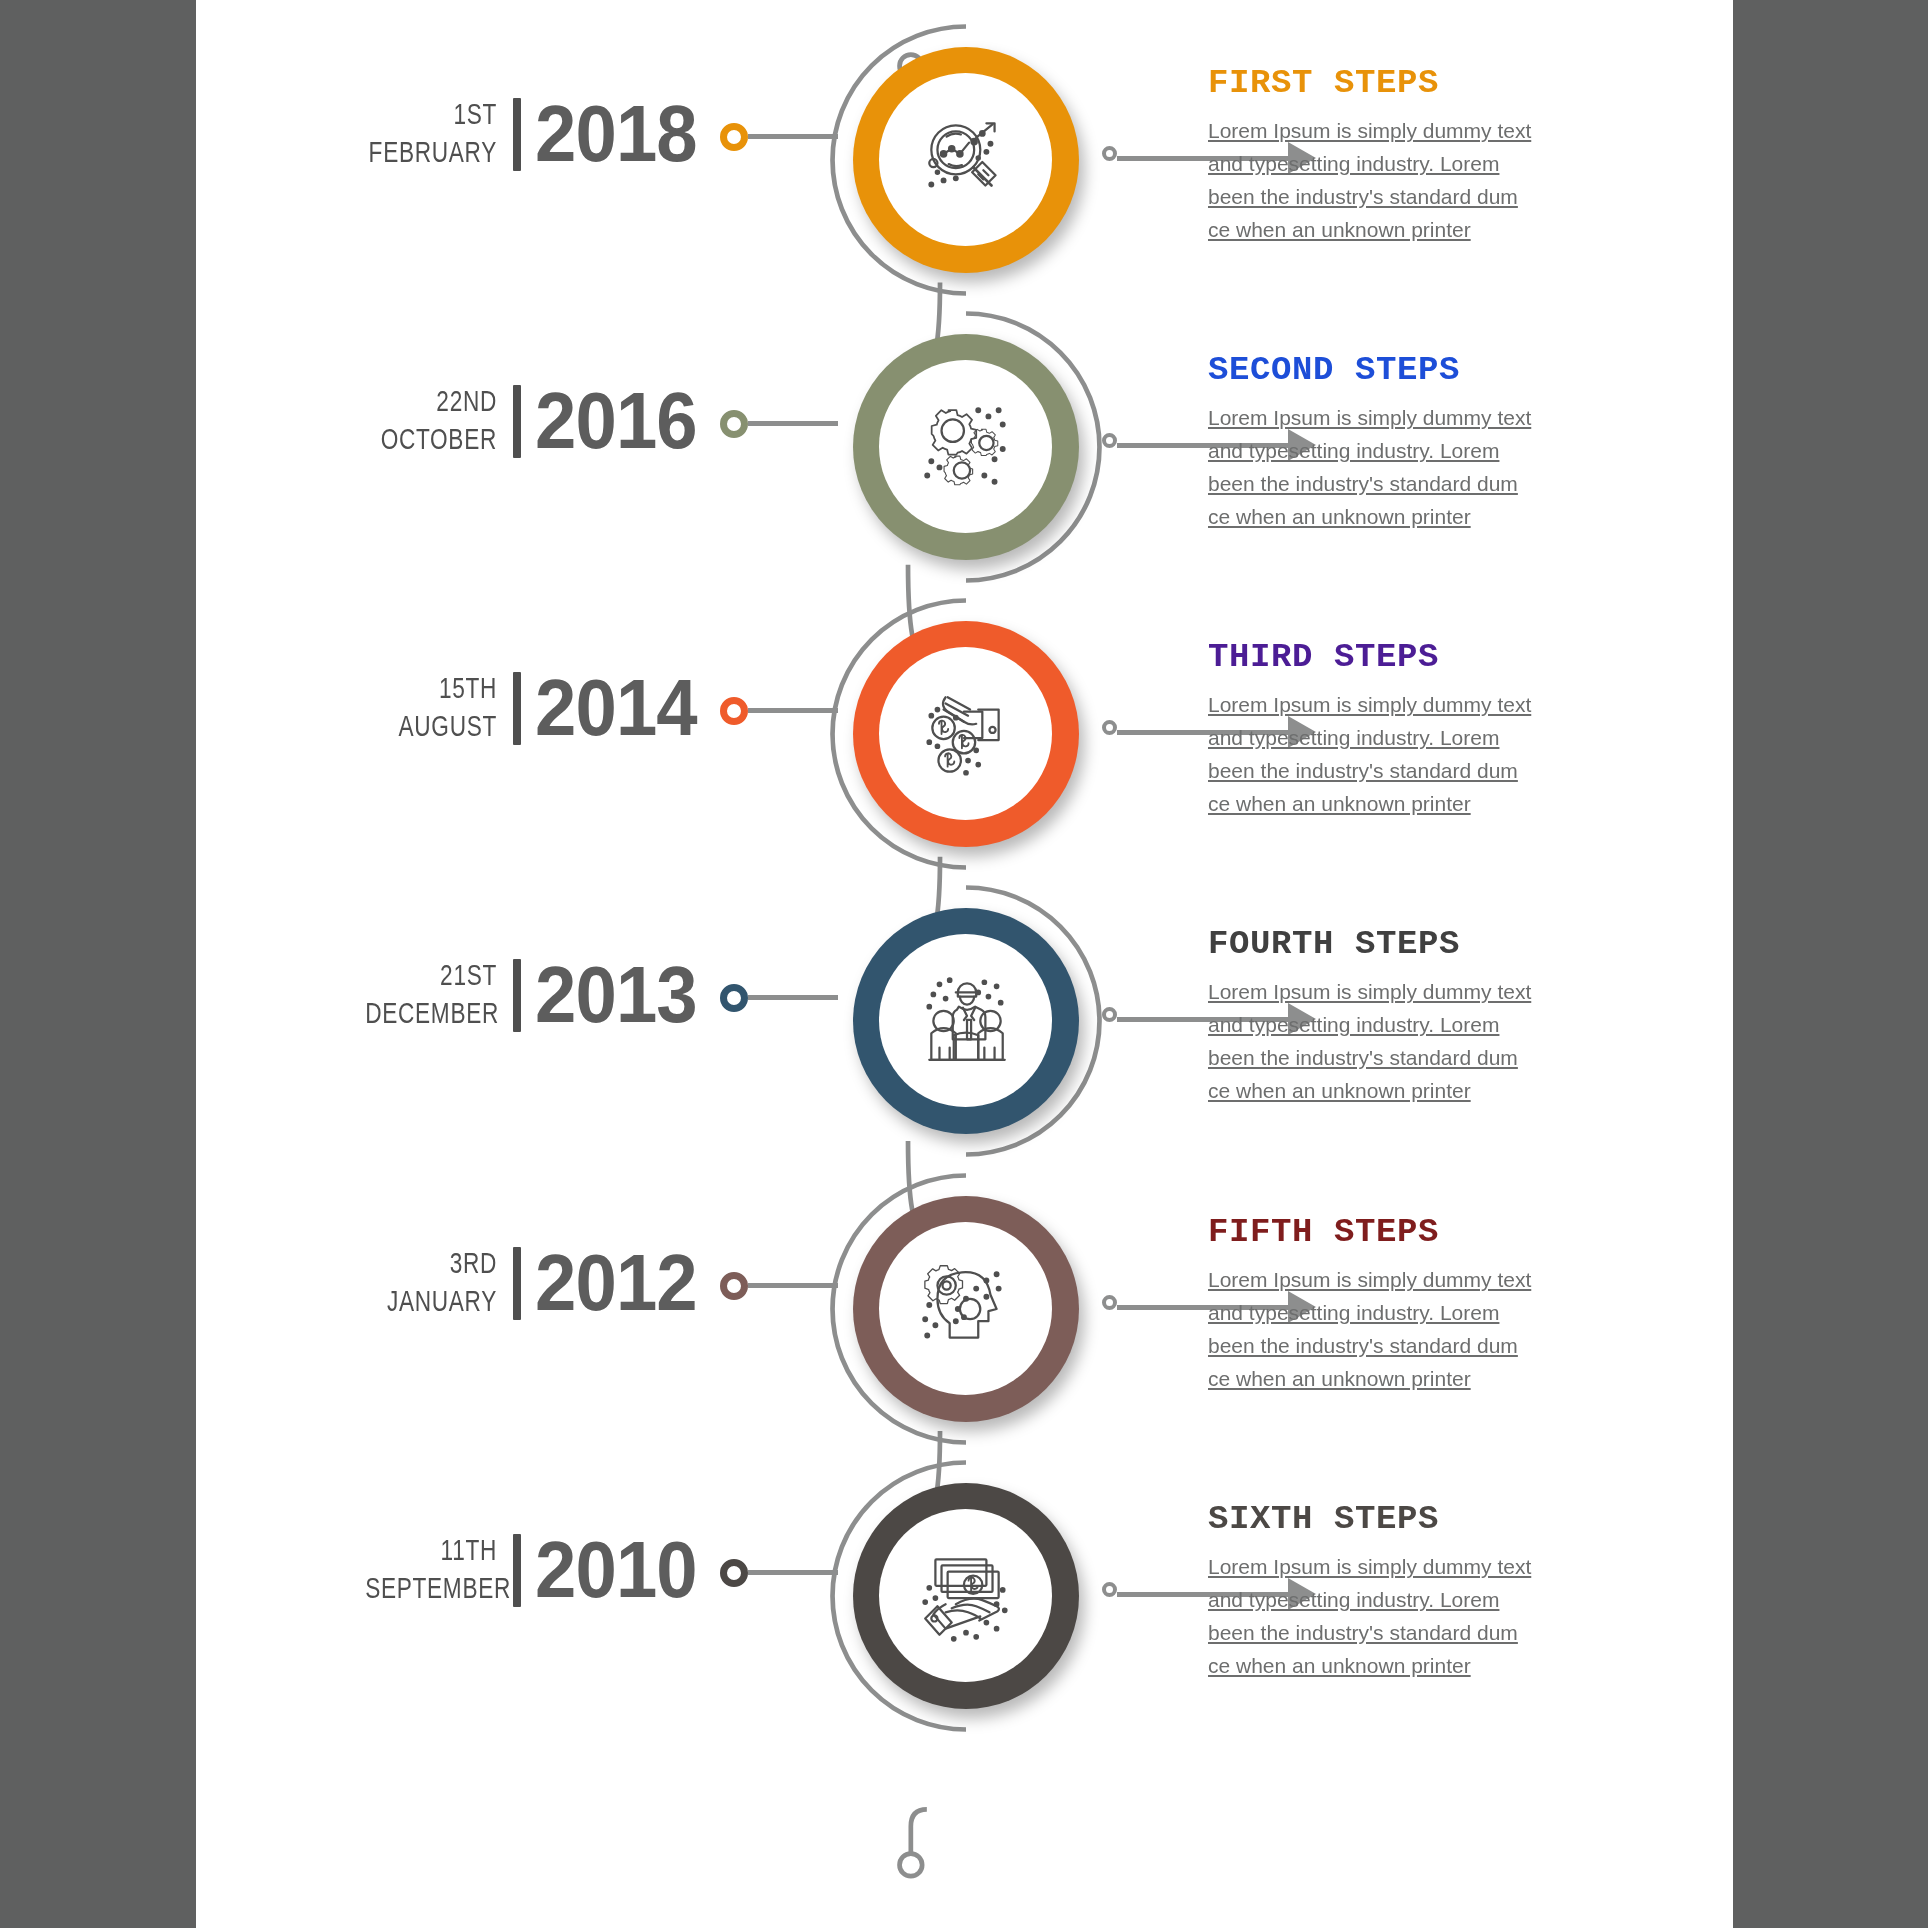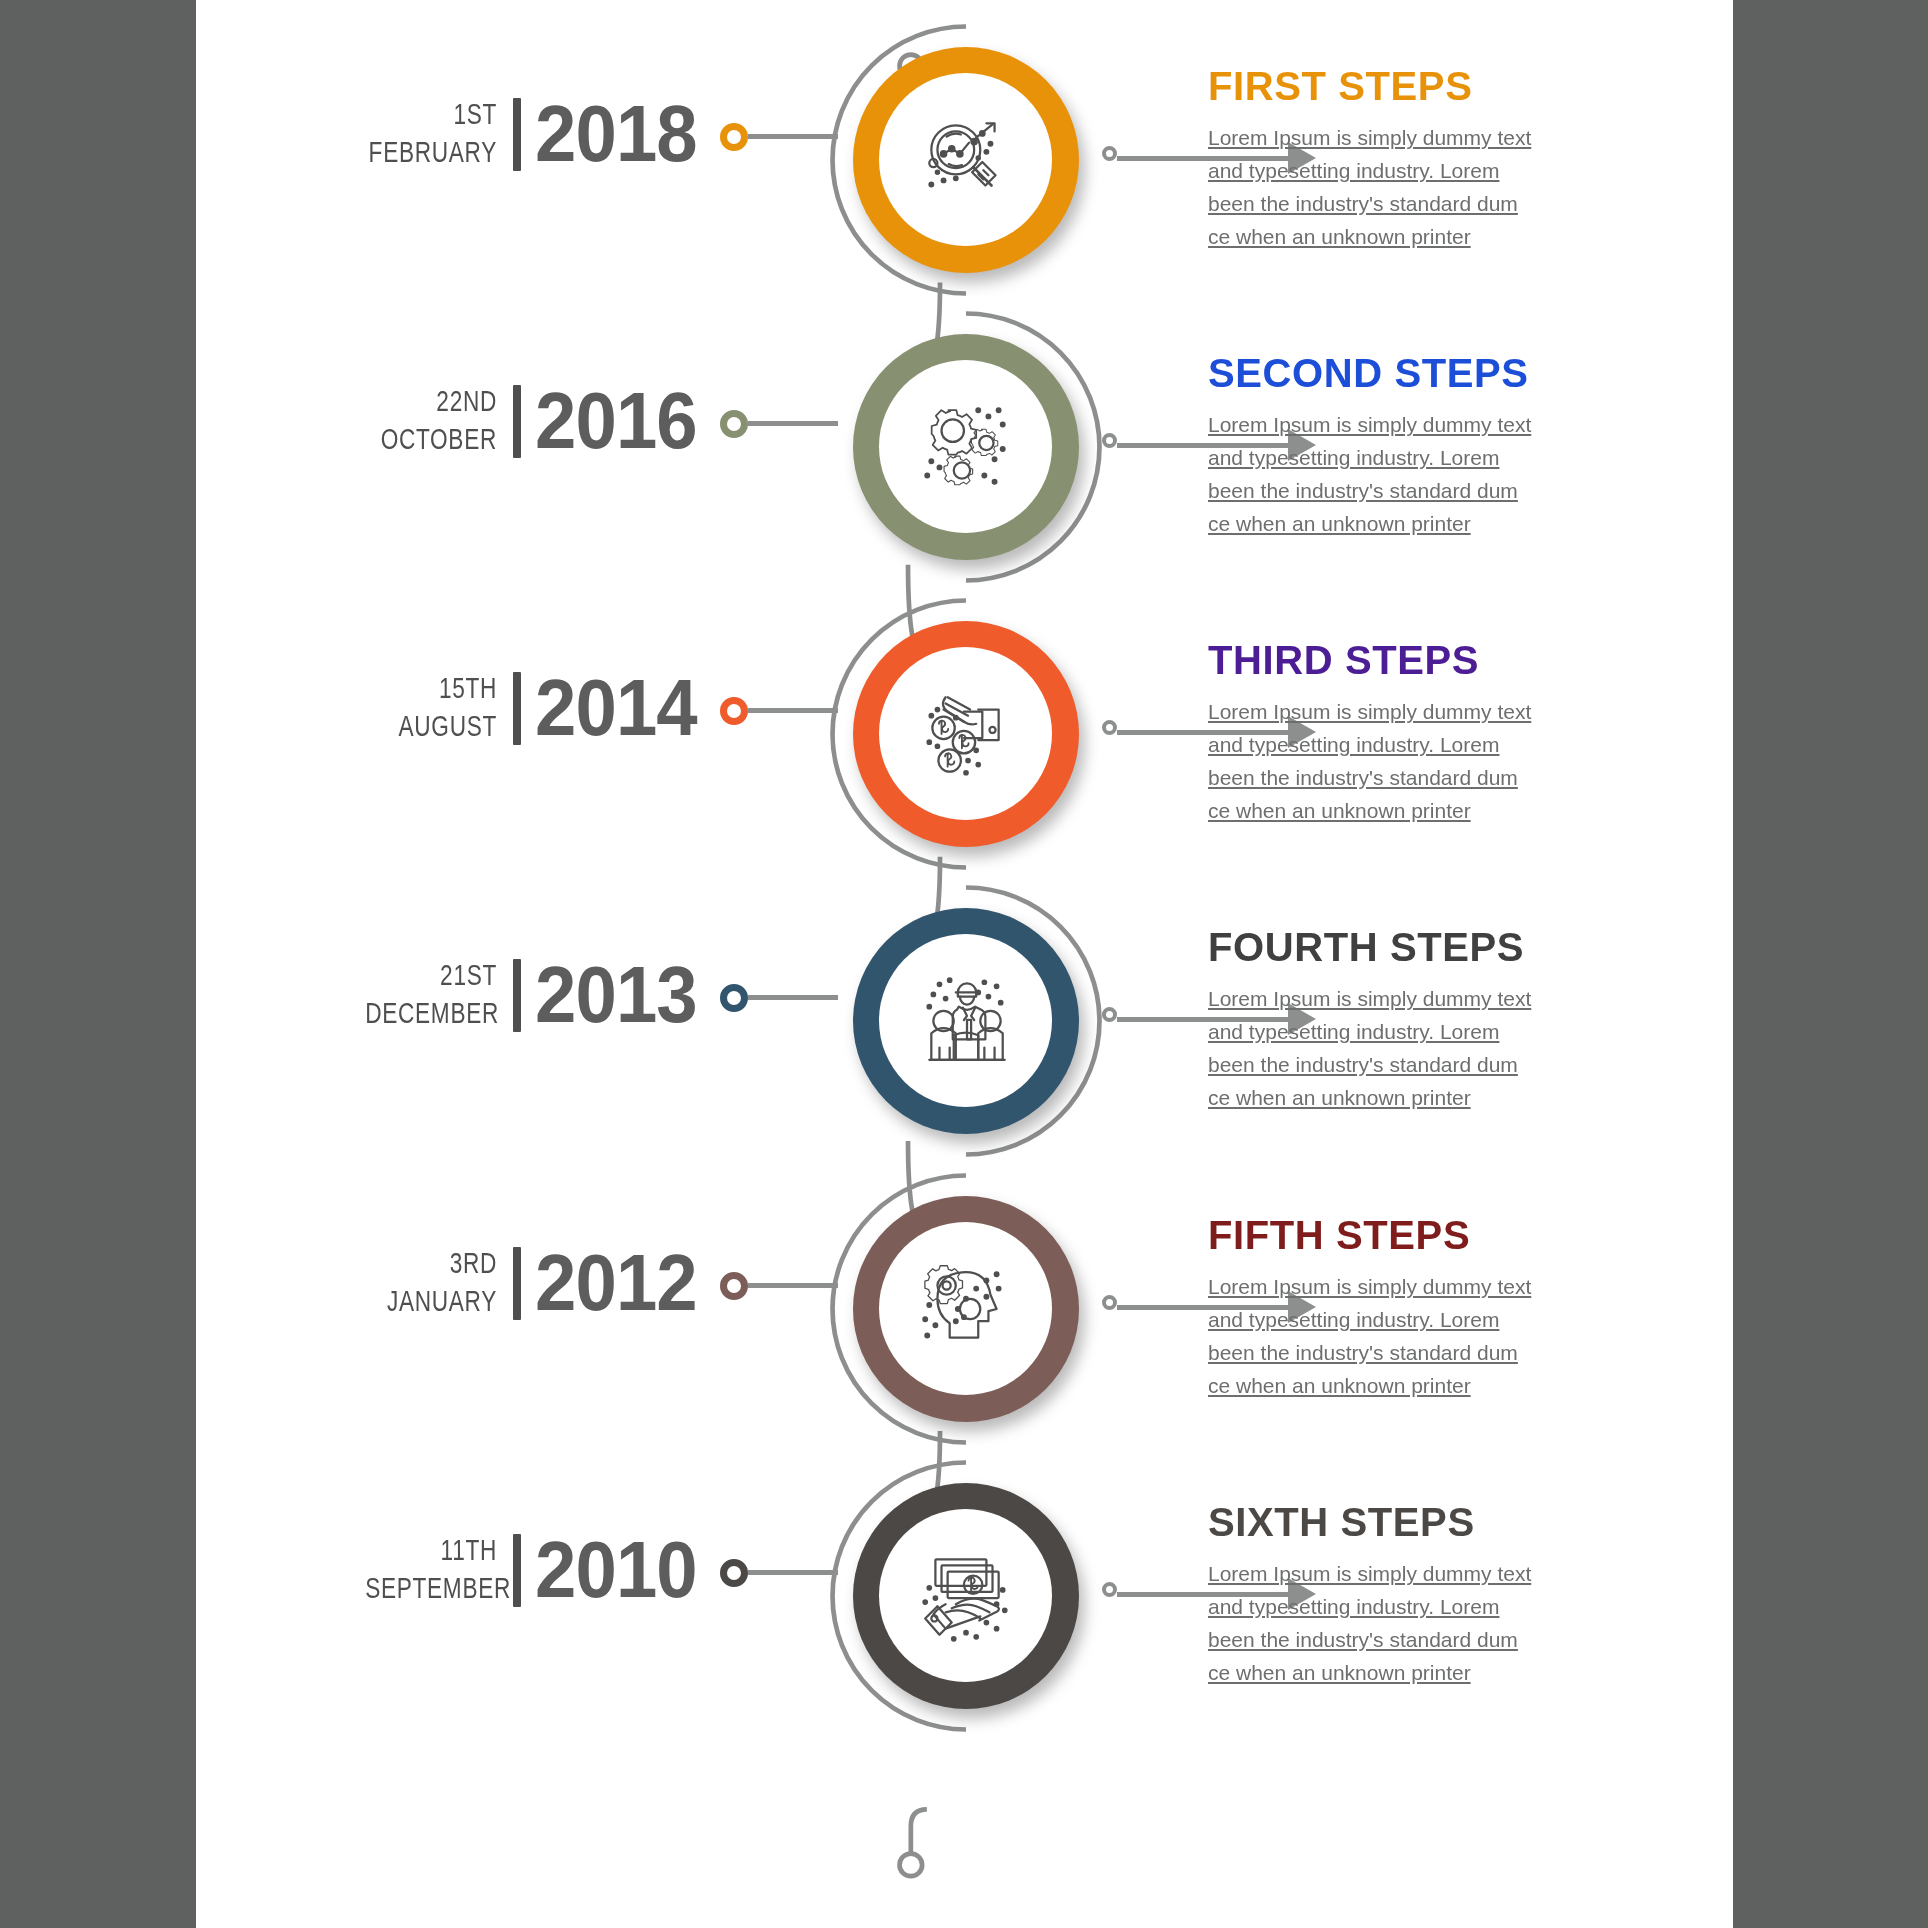--- a/index.html
+++ b/index.html
@@ -185,23 +185,23 @@
   }
 
   
   .text-block {
     position: absolute;
     left: 1012px;
     top: 45px;
     width: 395px;
   }
   .steps-title {
-    font-family: Liberation Sans, sans-serif;
+    font-family: Liberation Mono, monospace;
     font-weight: 700;
-    font-size: 40px;
+    font-size: 34px;
     letter-spacing: 0.6px;
     margin-bottom: 12.2px;
     white-space: nowrap;
   }
   .steps-body {
     font-family: "Liberation Sans", sans-serif;
     font-weight: 400;
     font-size: 21px;
     line-height: 33px;
     color: #6d6e6e;

